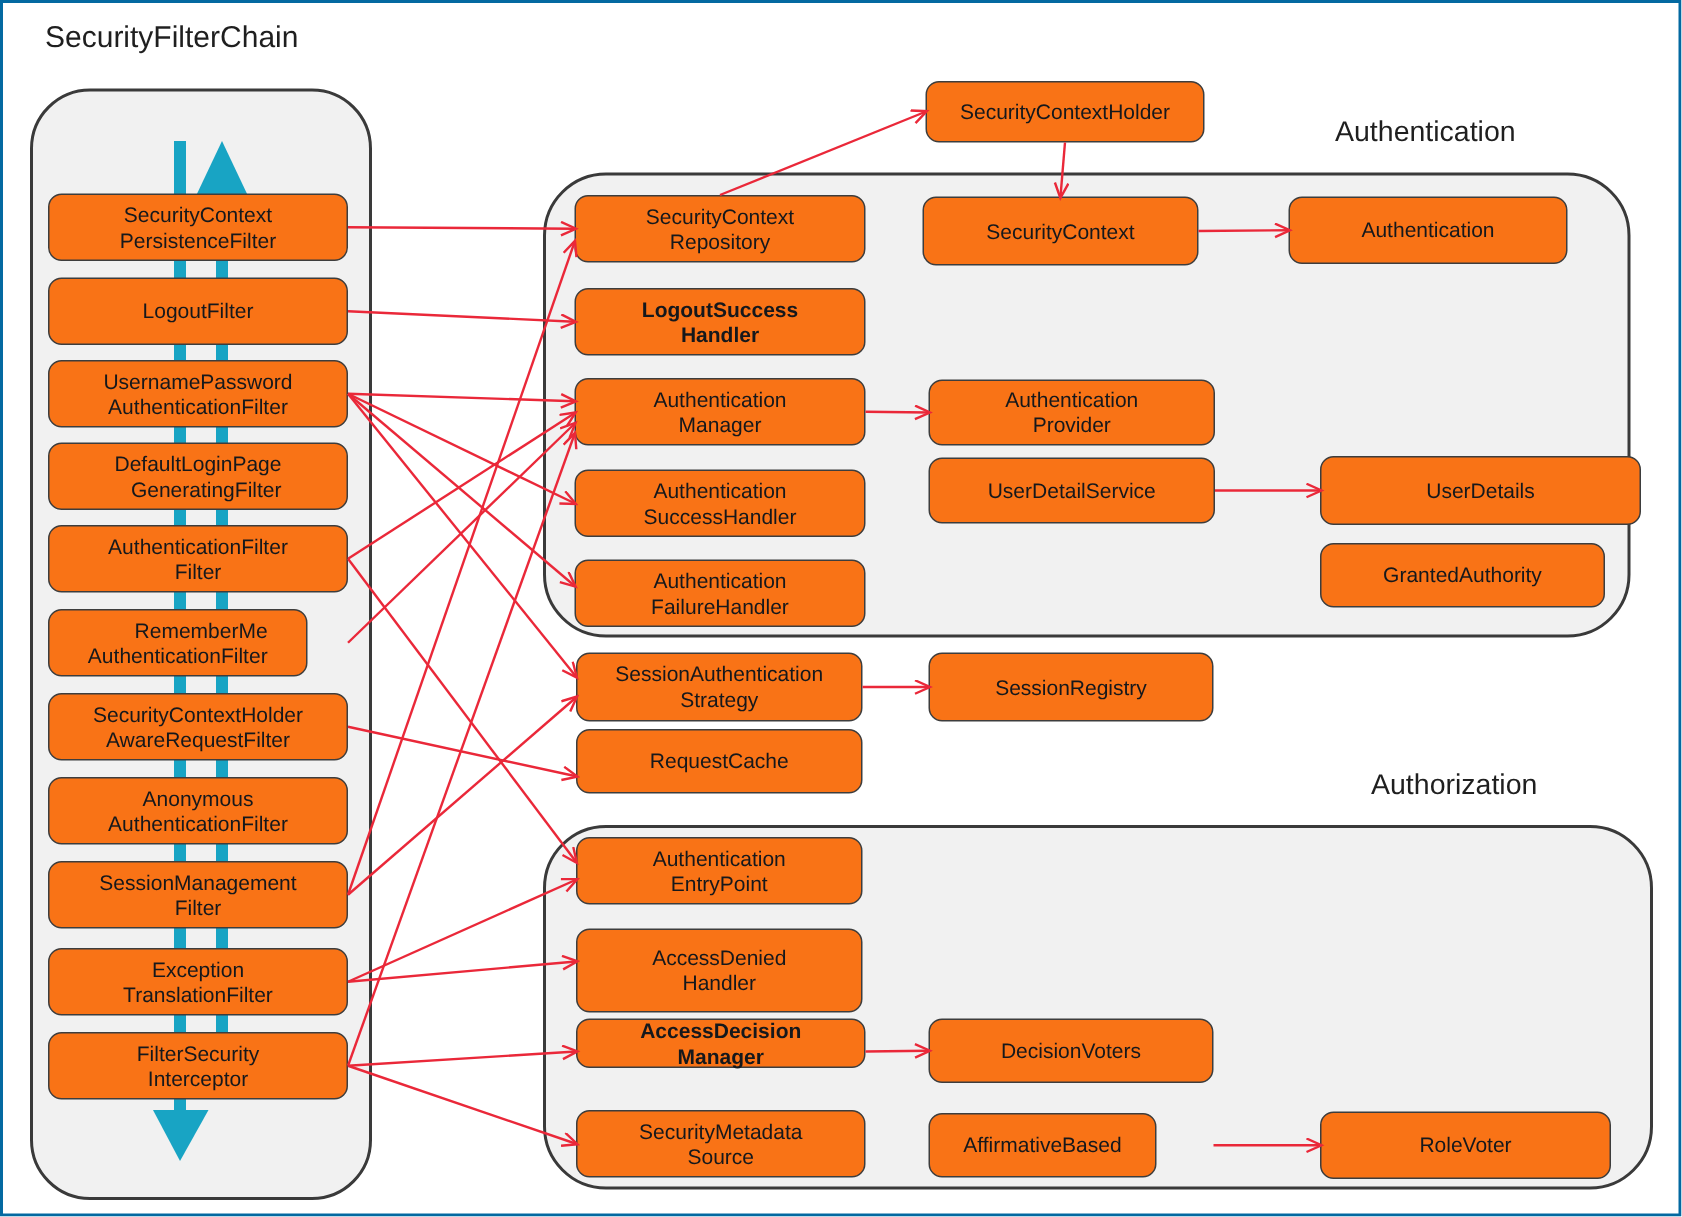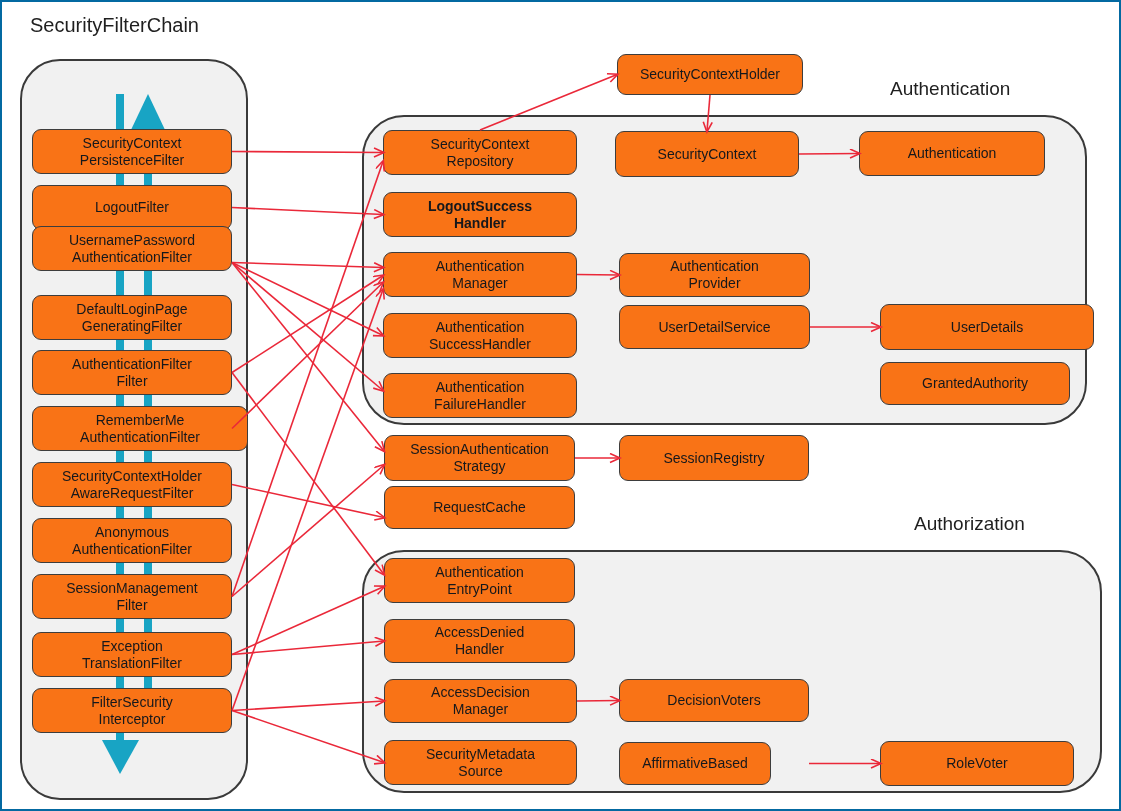--- a/index.html
+++ b/index.html
@@ -47,27 +47,27 @@
     <line x1="118" y1="92" x2="118" y2="740" stroke="#18a4c4" stroke-width="8"></line>
     <polygon points="100,738 137,738 118,772" fill="#18a4c4"></polygon>
     <line x1="146" y1="128" x2="146" y2="714" stroke="#18a4c4" stroke-width="8"></line>
     <polygon points="128,130 164,130 146,92" fill="#18a4c4"></polygon>
   </svg>
 
   <div id="nodes">
       <div class="node" style="left: 30px; top: 127px; width: 200px; height: 45px;">SecurityContext
 PersistenceFilter</div>
       <div class="node" style="left: 30px; top: 183px; width: 200px; height: 45px;">LogoutFilter</div>
-      <div class="node" style="left: 30px; top: 224px; width: 200px; height: 45px;">UsernamePassword
+      <div class="node" style="left: 30px; top: 238px; width: 200px; height: 45px;">UsernamePassword
 AuthenticationFilter</div>
-      <div class="node" style="left: 30px; top: 293px; width: 200px; height: 45px;">DefaultLoginPage
+      <div class="node" style="left: 30px; top: 293px; width: 200px; height: 45px; text-align: right;">DefaultLoginPage
 GeneratingFilter</div>
       <div class="node" style="left: 30px; top: 348px; width: 200px; height: 45px;">AuthenticationFilter
 Filter</div>
-      <div class="node" style="left: 30px; top: 404px; width: 216px; height: 45px;">RememberMe
+      <div class="node" style="left: 30px; top: 404px; width: 173px; height: 45px; text-align: right;">RememberMe
 AuthenticationFilter</div>
       <div class="node" style="left: 30px; top: 460px; width: 200px; height: 45px;">SecurityContextHolder
 AwareRequestFilter</div>
       <div class="node" style="left: 30px; top: 516px; width: 200px; height: 45px;">Anonymous
 AuthenticationFilter</div>
       <div class="node" style="left: 30px; top: 572px; width: 200px; height: 45px;">SessionManagement
 Filter</div>
       <div class="node" style="left: 30px; top: 630px; width: 200px; height: 45px;">Exception
 TranslationFilter</div>
       <div class="node" style="left: 30px; top: 686px; width: 200px; height: 45px;">FilterSecurity
@@ -89,23 +89,23 @@
       <div class="node" style="left: 878px; top: 302px; width: 214px; height: 46px;">UserDetails</div>
       <div class="node" style="left: 381px; top: 371px; width: 194px; height: 45px;">Authentication
 FailureHandler</div>
       <div class="node" style="left: 878px; top: 360px; width: 190px; height: 43px;">GrantedAuthority</div>
       <div class="node" style="left: 382px; top: 433px; width: 191px; height: 46px;">SessionAuthentication
 Strategy</div>
       <div class="node" style="left: 617px; top: 433px; width: 190px; height: 46px;">SessionRegistry</div>
       <div class="node" style="left: 382px; top: 484px; width: 191px; height: 43px;">RequestCache</div>
       <div class="node" style="left: 382px; top: 556px; width: 191px; height: 45px;">Authentication
 EntryPoint</div>
-      <div class="node" style="left: 382px; top: 617px; width: 191px; height: 44px;">AccessDenied
+      <div class="node" style="left: 382px; top: 617px; width: 191px; height: 56px;">AccessDenied
 Handler</div>
-      <div class="node" style="left: 382px; top: 677px; width: 193px; height: 44px;">AccessDecision
+      <div class="node" style="left: 382px; top: 677px; width: 193px; height: 33px; font-weight: bold;">AccessDecision
 Manager</div>
       <div class="node" style="left: 617px; top: 677px; width: 190px; height: 43px;">DecisionVoters</div>
       <div class="node" style="left: 382px; top: 738px; width: 193px; height: 45px;">SecurityMetadata
 Source</div>
       <div class="node" style="left: 617px; top: 740px; width: 152px; height: 43px;">AffirmativeBased</div>
       <div class="node" style="left: 878px; top: 739px; width: 194px; height: 45px;">RoleVoter</div>
     </div>
 
   <svg id="edges" class="layer" width="1117" height="807">
     <defs>

